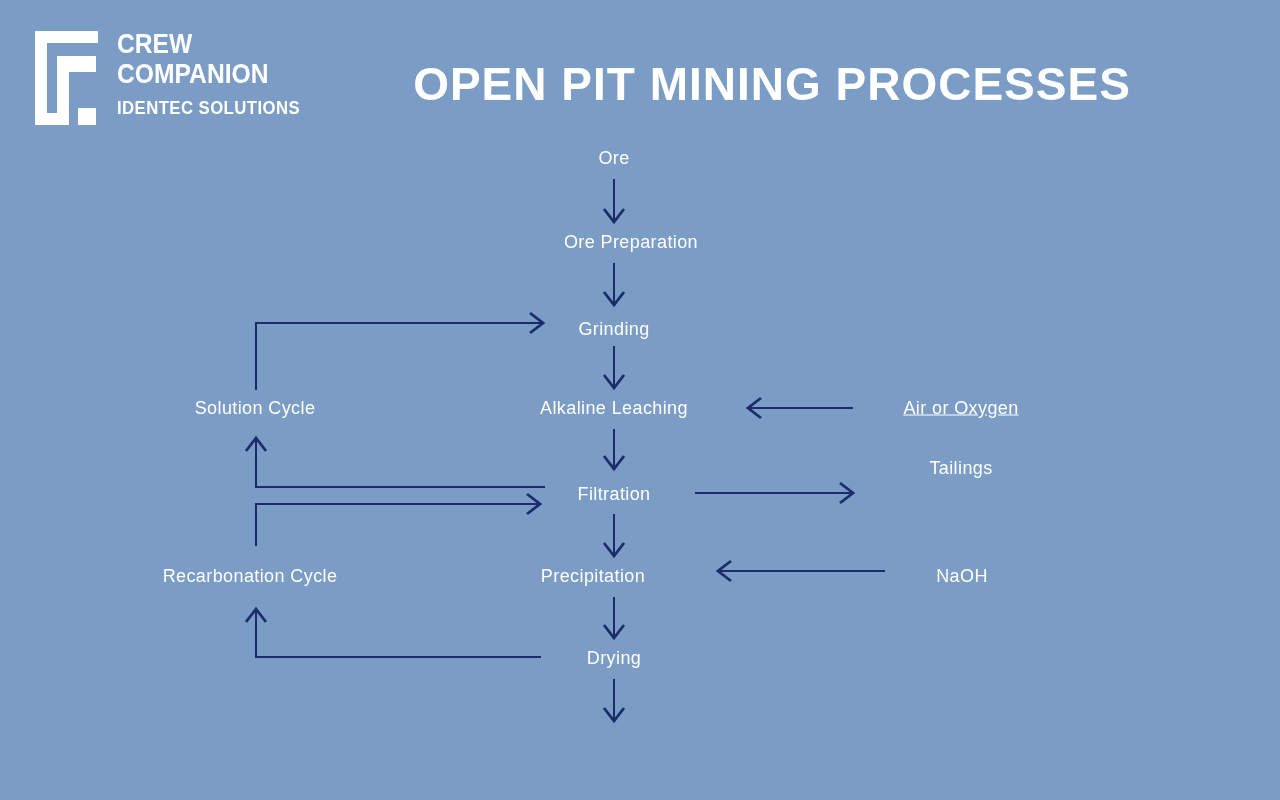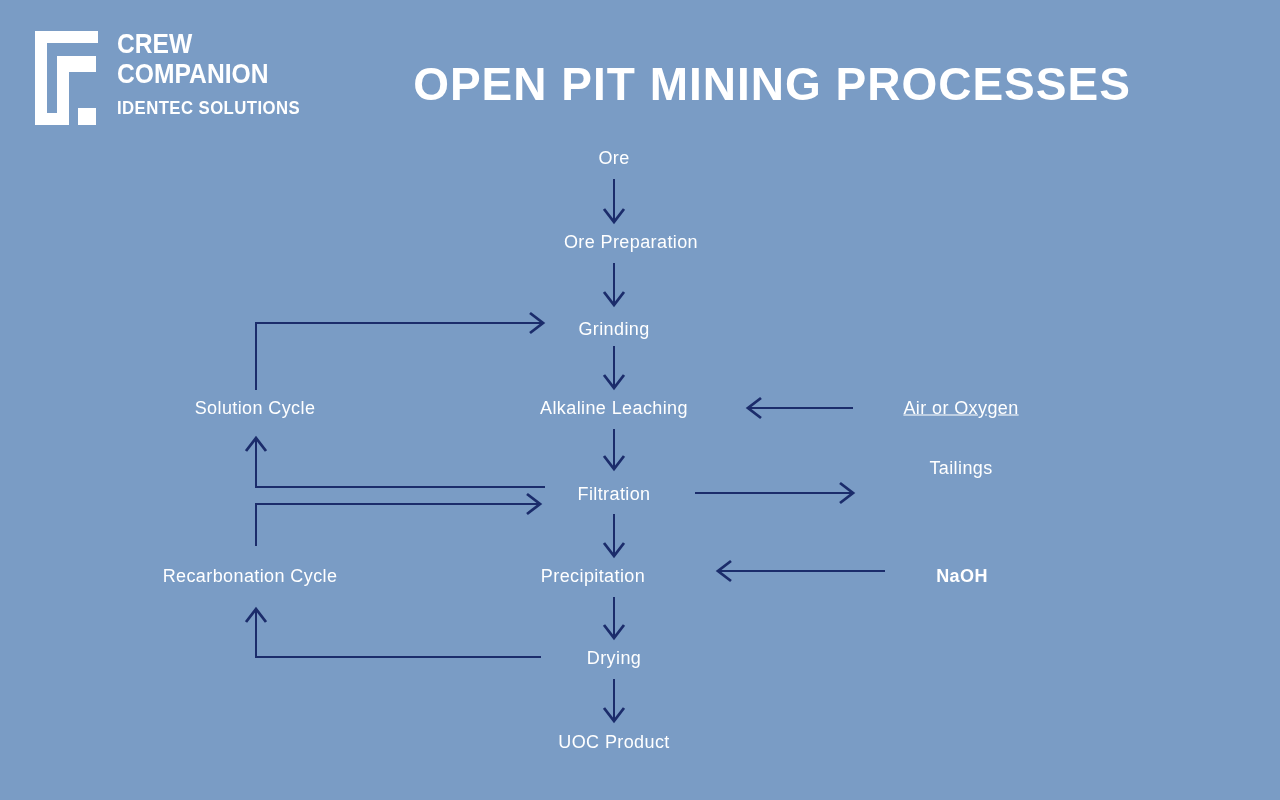--- a/index.html
+++ b/index.html
@@ -153,22 +153,21 @@
     </g>
   </svg>
 
   <div class="node" style="left:614px; top:158px;">Ore</div>
   <div class="node" style="left:631px; top:242px;">Ore Preparation</div>
   <div class="node" style="left:614px; top:329px;text-align:center;">Grinding</div>
   <div class="node" style="left:614px; top:408px;">Alkaline Leaching</div>
   <div class="node" style="left:614px; top:494px;">Filtration</div>
   <div class="node" style="left:581px; top:576px;margin-left:12px;">Precipitation</div>
   <div class="node" style="left:614px; top:658px;">Drying</div>
-  <div class="node" style="left:614px; top:742px;">UOC Product</div>
 
   <div class="node" style="left:255px; top:408px;">Solution Cycle</div>
   <div class="node" style="left:250px; top:576px;">Recarbonation Cycle</div>
 
   <div class="node" style="left:961px; top:408px;text-decoration:underline;">Air or Oxygen</div>
   <div class="node" style="left:961px; top:468px;text-align:right;">Tailings</div>
-  <div class="node" style="left:962px; top:576px;font-weight:bold;">NaOH</div>
+  <div class="node" style="left:962px; top:576px;">NaOH</div>
 
 </div>
 
 </body></html>

